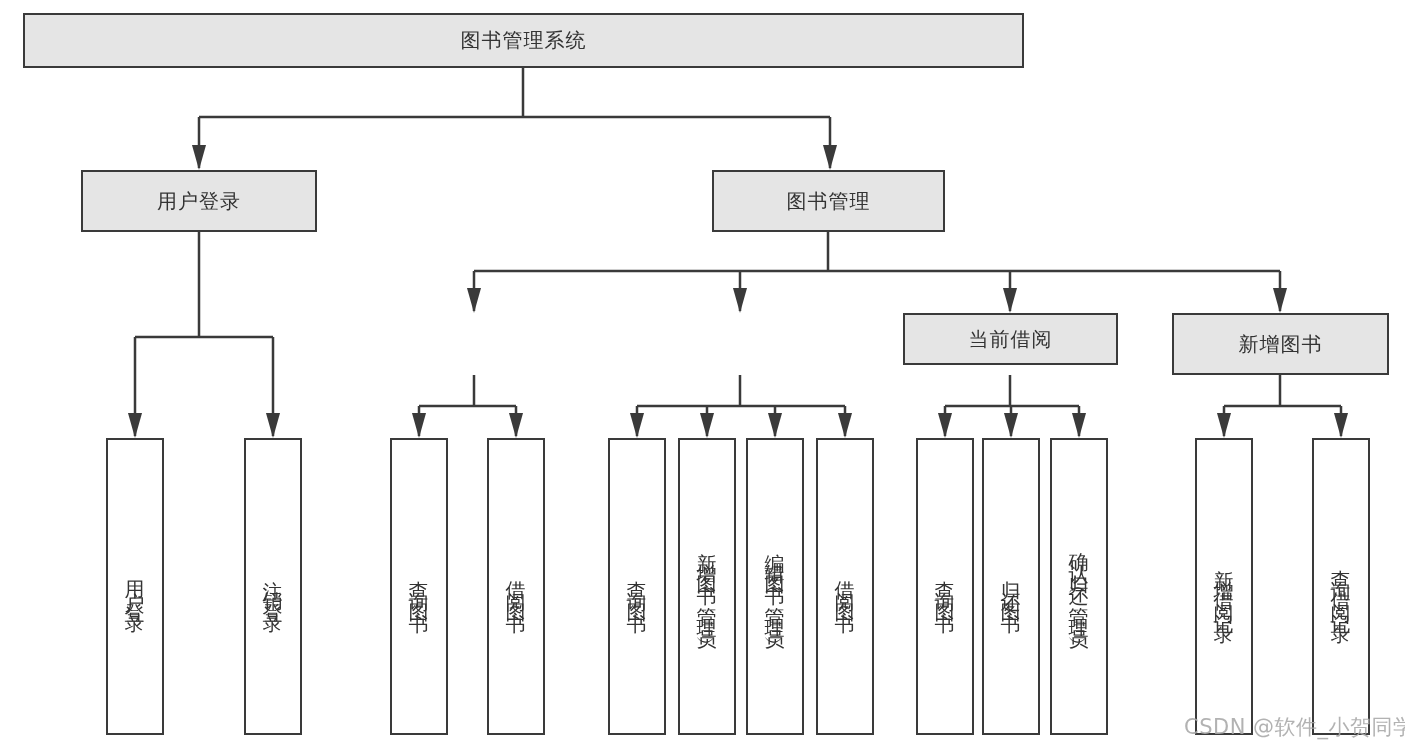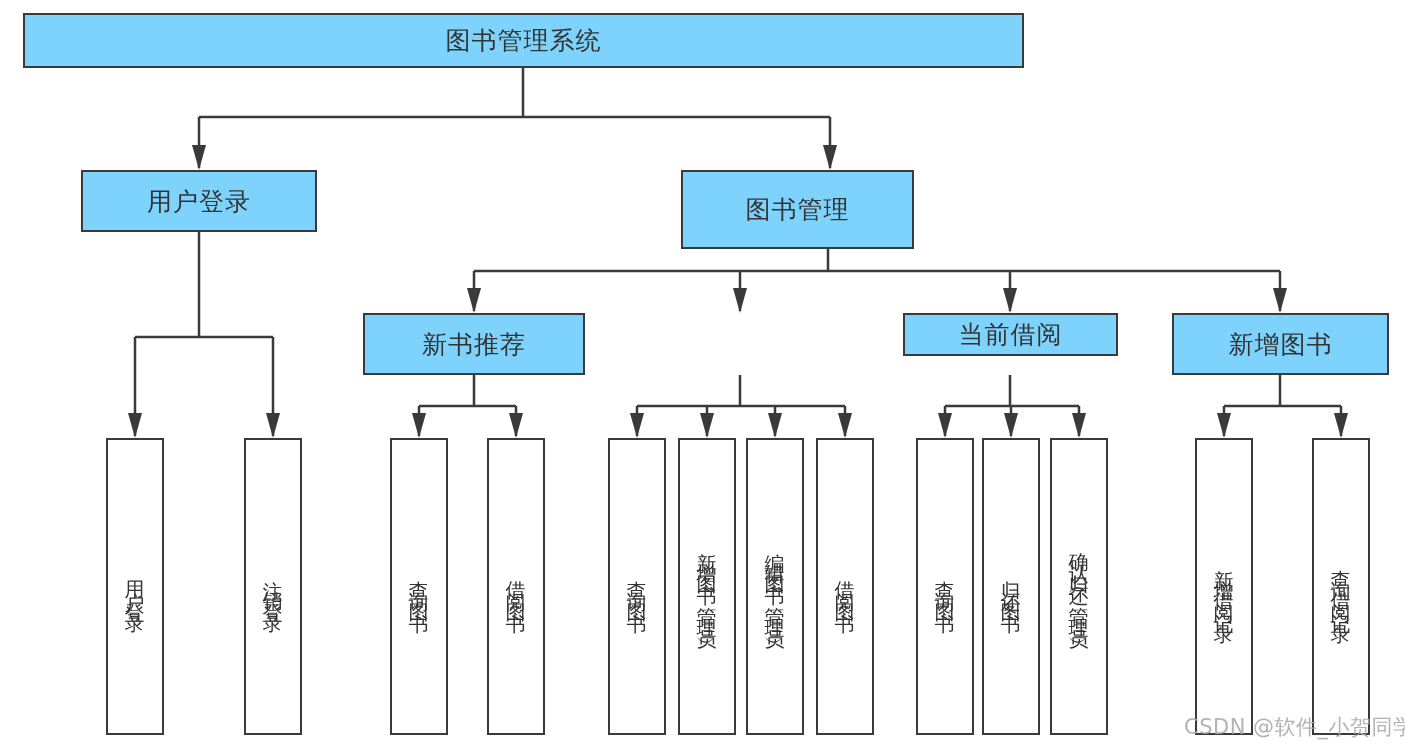--- a/index.html
+++ b/index.html
@@ -16,24 +16,24 @@
     font-family:"DejaVu Sans","Liberation Sans",sans-serif;
     overflow:hidden;
   }
   .wires{position:absolute;left:0;top:0;width:1405px;height:747px;}
   .cline{stroke:var(--line);stroke-width:2.5;fill:none;}
   .ahead{fill:var(--line);stroke:none;}
   .node{
     position:absolute;
     box-sizing:border-box;
     border:2px solid var(--line);
-    background:#7dd3fc;
+    background:#e5e5e5;
     color:var(--text);
     display:flex;align-items:center;justify-content:center;
-    font-size:25px;
+    font-size:20px;
     letter-spacing:1px;
     white-space:nowrap;
   }
   .vnode{
     position:absolute;
     box-sizing:border-box;
     border:2px solid var(--line);
     background:#fff;
     color:var(--text);
     writing-mode:vertical-rl;
@@ -109,24 +109,23 @@
     <g>
       <path class="cline" d="M1280 375 V406 M1224 406 H1341 M1224 406 V436 M1341 406 V436"></path>
       <use class="ahead" href="#ah" x="1224" y="438"></use>
       <use class="ahead" href="#ah" x="1341" y="438"></use>
     </g>
   </svg>
 
   <div class="node" style="left:23px;top:13px;width:1001px;height:55px;">图书管理系统</div>
 
   <div class="node" style="left:81px;top:170px;width:236px;height:62px;">用户登录</div>
-  <div class="node" style="left:681px;top:170px;width:233px;height:79px;">图书管理</div>
+  <div class="node" style="left:712px;top:170px;width:233px;height:62px;">图书管理</div>
 
-  <div class="node" style="left:363px;top:313px;width:222px;height:62px;">新书推荐</div>
-  <div class="node" style="left:903px;top:313px;width:215px;height:43px;">当前借阅</div>
+  <div class="node" style="left:903px;top:313px;width:215px;height:52px;">当前借阅</div>
   <div class="node" style="left:1172px;top:313px;width:217px;height:62px;">新增图书</div>
 
   <div class="vnode" style="left:106px;">用户登录</div>
   <div class="vnode" style="left:244px;">注销登录</div>
 
   <div class="vnode" style="left:390px;">查询图书</div>
   <div class="vnode" style="left:487px;">借阅图书</div>
 
   <div class="vnode" style="left:608px;">查询图书</div>
   <div class="vnode" style="left:678px;">新增图书（管理员）</div>

